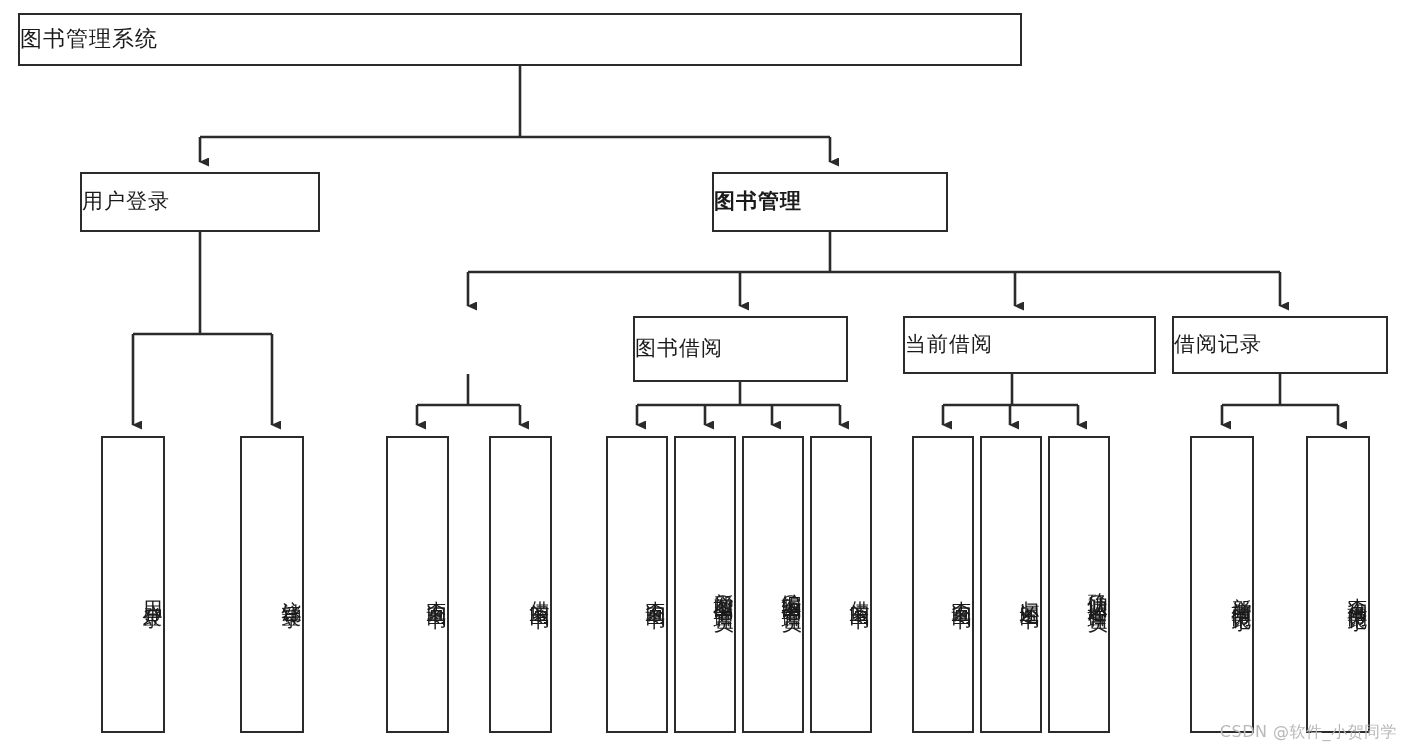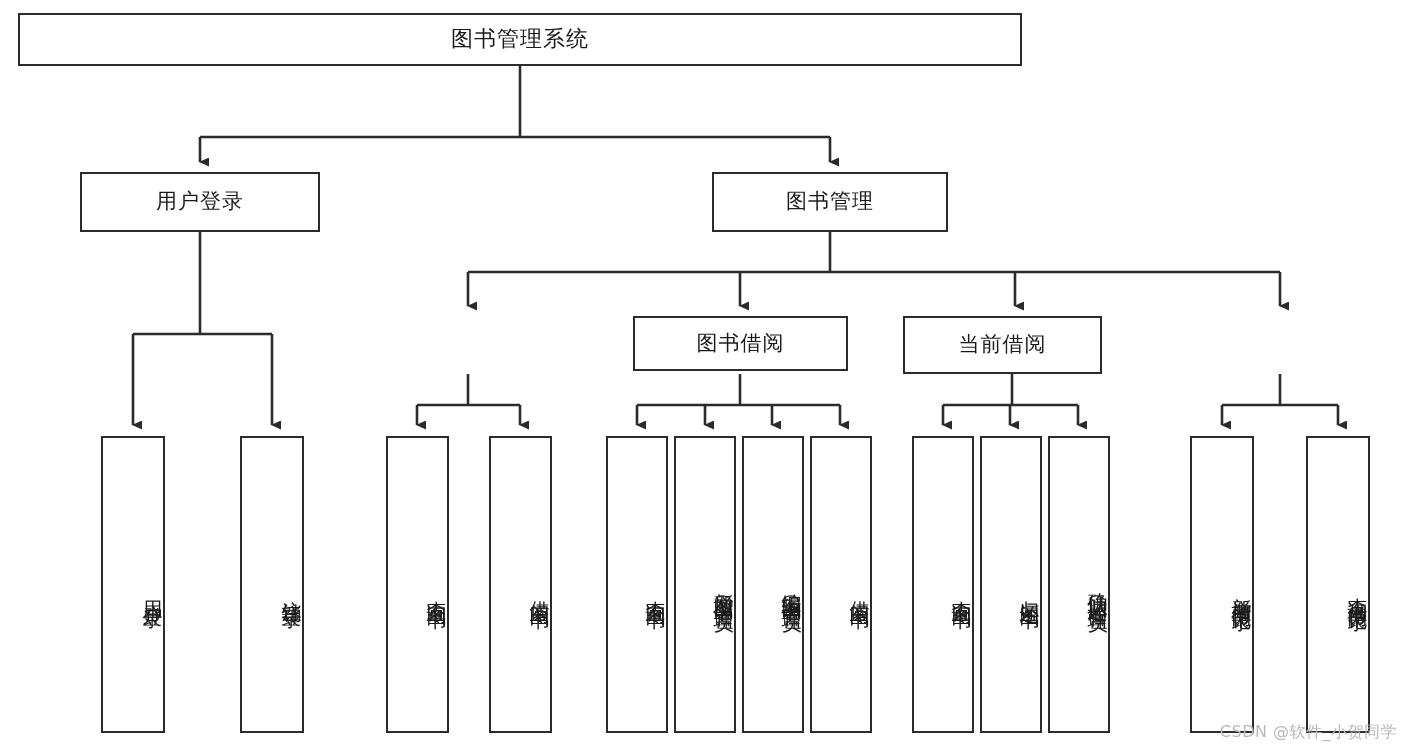--- a/index.html
+++ b/index.html
@@ -25,21 +25,20 @@
     height: 747px;
     pointer-events: none;
   }
   .node {
     position: absolute;
     box-sizing: border-box;
     border: 2px solid #2b2b2b;
     background: #ffffff;
     display: flex;
     align-items: center;
-    justify-content: center;
     color: #1a1a1a;
   }
   .node.horiz {
     font-size: 21px;
     letter-spacing: 1px;
     line-height: 1.2;
   }
   .node.root {
     font-size: 22px;
   }
@@ -123,29 +122,32 @@
     </g>
   </svg>
 
   <div class="node horiz root" style="left:18px; top:13px; width:1004px; height:53px;">
     <span>图书管理系统</span>
   </div>
 
   <div class="node horiz" style="left:80px; top:172px; width:240px; height:60px;">
     <span>用户登录</span>
   </div>
-  <div class="node horiz" style="left:712px; top:172px; width:236px; height:60px;">
+  <div class="node horiz" style="left:712px; top:172px; width:236px; height:60px;font-weight:bold;">
     <span>图书管理</span>
   </div>
 
-  <div class="node horiz" style="left:633px; top:316px; width:215px; height:55px;">
+  <div class="node horiz" style="left:633px; top:316px; width:215px; height:66px;">
     <span>图书借阅</span>
   </div>
-  <div class="node horiz" style="left:903px; top:316px; width:199px; height:58px;">
+  <div class="node horiz" style="left:903px; top:316px; width:253px; height:58px;">
     <span>当前借阅</span>
+  </div>
+  <div class="node horiz" style="left:1172px; top:316px; width:216px; height:58px;">
+    <span>借阅记录</span>
   </div>
 
   <div class="node vert" style="left:101px; top:436px; width:64px; height:297px;">
     <span class="vlabel">用户登录</span>
   </div>
   <div class="node vert" style="left:240px; top:436px; width:64px; height:297px;">
     <span class="vlabel">注销登录</span>
   </div>
 
   <div class="node vert" style="left:386px; top:436px; width:63px; height:297px;">

